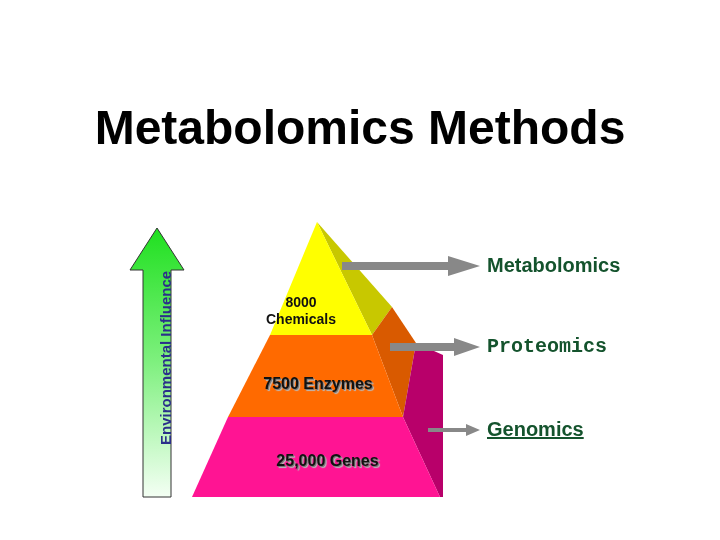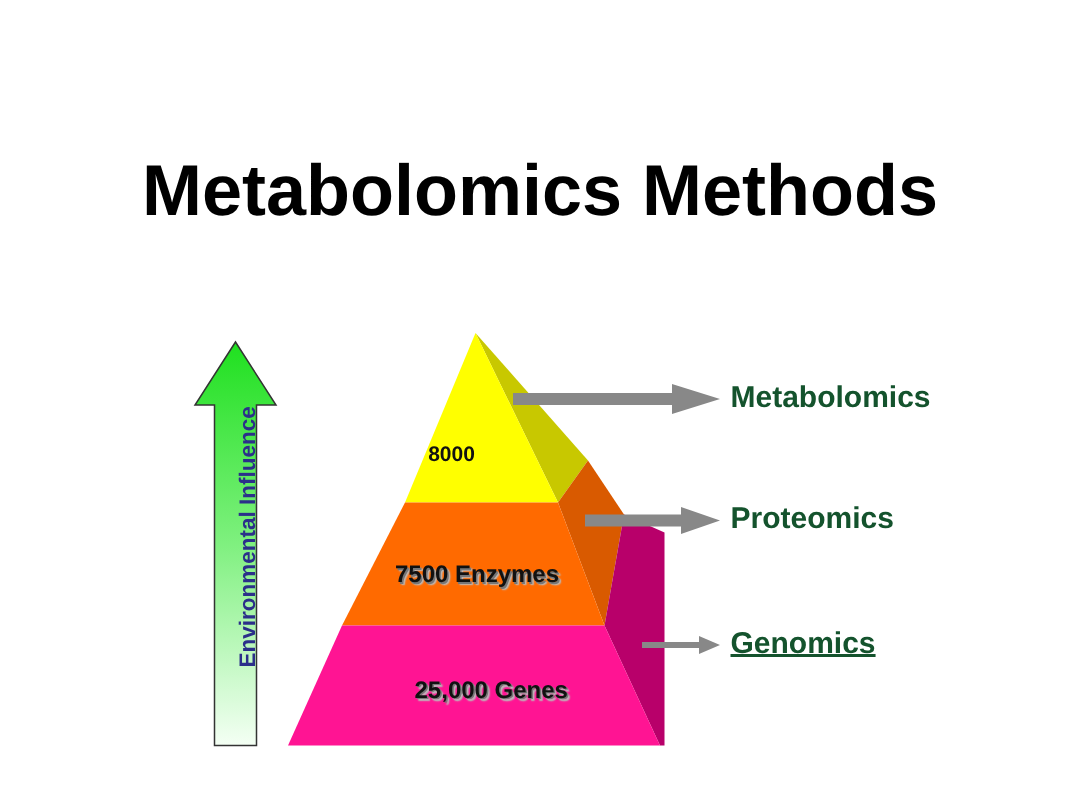--- a/index.html
+++ b/index.html
@@ -39,19 +39,20 @@
     <polygon points="342,262 448,262 448,256 480,266 448,276 448,270 342,270"></polygon>
     <polygon points="390,343 454,343 454,338 480,347 454,356 454,351 390,351"></polygon>
     <polygon points="428,428 466,428 466,424 480,430 466,436 466,432 428,432"></polygon>
   </g>
 </svg>
 
 <div class="env">Environmental Influence</div>
 
 <div class="tier" style="left:246px; top:284px; width:110px; font-size:14px; line-height:17px;margin-top:10px;">
   <div>8000</div>
+  <div>Chemicals</div>
 </div>
 <div class="tier shadowed" style="left:238px; top:375px; width:160px; font-size:16px;text-align:center;">7500 Enzymes</div>
 <div class="tier shadowed" style="left:215px; top:452px; width:225px; font-size:16px;">25,000 Genes</div>
 
 <div class="lbl" style="left:487px; top:254px;">Metabolomics</div>
-<div class="lbl" style="left:487px; top:335px;">Proteomics</div>
+<div class="lbl" style="left:487px; top:335px;font-family:Liberation Mono, monospace;">Proteomics</div>
 <div class="lbl" style="left:487px; top:418px;text-decoration:underline;">Genomics</div>
 
 </body></html>

